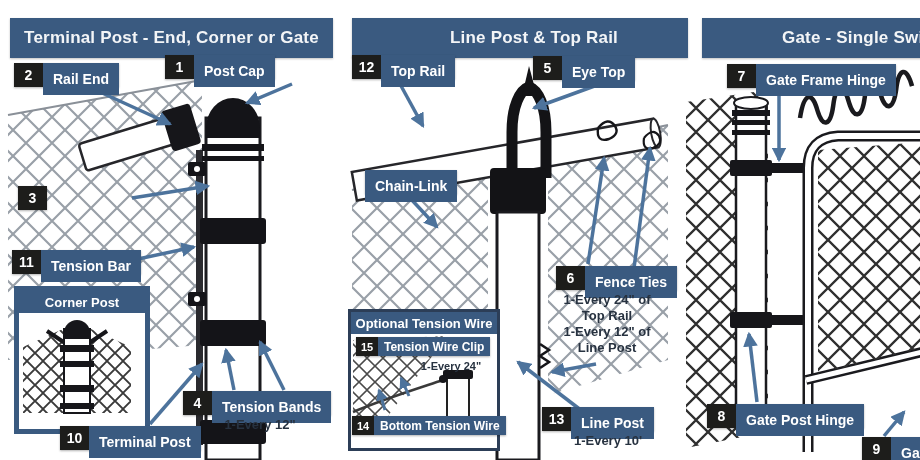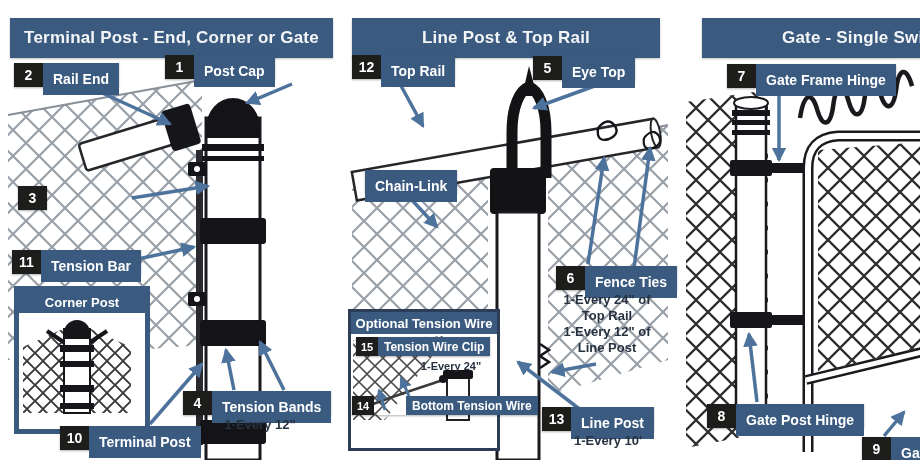--- a/index.html
+++ b/index.html
@@ -121,21 +121,21 @@
       <polygon points="818,150 922,142 922,348 818,374" fill="url(#meshD)"></polygon>
       <g stroke="#4d739c" stroke-width="3.5">
         <line x1="779" y1="90" x2="779" y2="160" marker-end="url(#arr)"></line>
         <line x1="757" y1="402" x2="749" y2="334" marker-end="url(#arr)"></line>
         <line x1="884" y1="436" x2="904" y2="412" marker-end="url(#arr)"></line>
       </g>
     </g>
   </svg>
 
   <div class="hdr" style="left:10px;top:18px;width:323px;">Terminal Post - End, Corner or Gate</div>
-  <div class="hdr" style="left:352px;top:18px;width:308px;">Line Post &amp; Top Rail</div>
+  <div class="hdr" style="left:352px;top:18px;width:308px;padding-left:28px;">Line Post &amp; Top Rail</div>
   <div class="hdr clip" style="left:702px;top:18px;width:218px;">Gate - Single Swing</div>
 
   <div class="inset corner" style="left:14px;top:286px;width:126px;height:138px;">
     <div class="ihdr">Corner Post</div>
     <svg width="116" height="106" viewBox="0 0 116 106">
       <defs>
         <pattern id="meshS" width="16" height="16" patternUnits="userSpaceOnUse">
           <path d="M8,0 L16,8 L8,16 L0,8 Z" fill="none" stroke="#3a3a3a" stroke-width="1.8"></path>
         </pattern>
       </defs>
@@ -222,21 +222,21 @@
     <span class="num">13</span>
     <span class="txt">Line Post</span>
   </div>
   <div class="sub" style="left:556px;top:433px;width:104px;">1-Every 10'</div>
 
   <div class="lbl small" style="left:356px;top:337px;">
     <span class="num">15</span>
     <span class="txt">Tension Wire Clip</span>
   </div>
   <div class="sub tiny" style="left:413px;top:360px;width:76px;">1-Every 24"</div>
-  <div class="lbl small" style="left:352px;top:396px;gap:32px;">
+  <div class="lbl small" style="left:352px;top:416px;">
     <span class="num">14</span>
     <span class="txt">Bottom Tension Wire</span>
   </div>
 
   <div class="lbl" style="left:727px;top:64px;">
     <span class="num">7</span>
     <span class="txt">Gate Frame Hinge</span>
   </div>
   <div class="lbl" style="left:707px;top:404px;">
     <span class="num">8</span>

